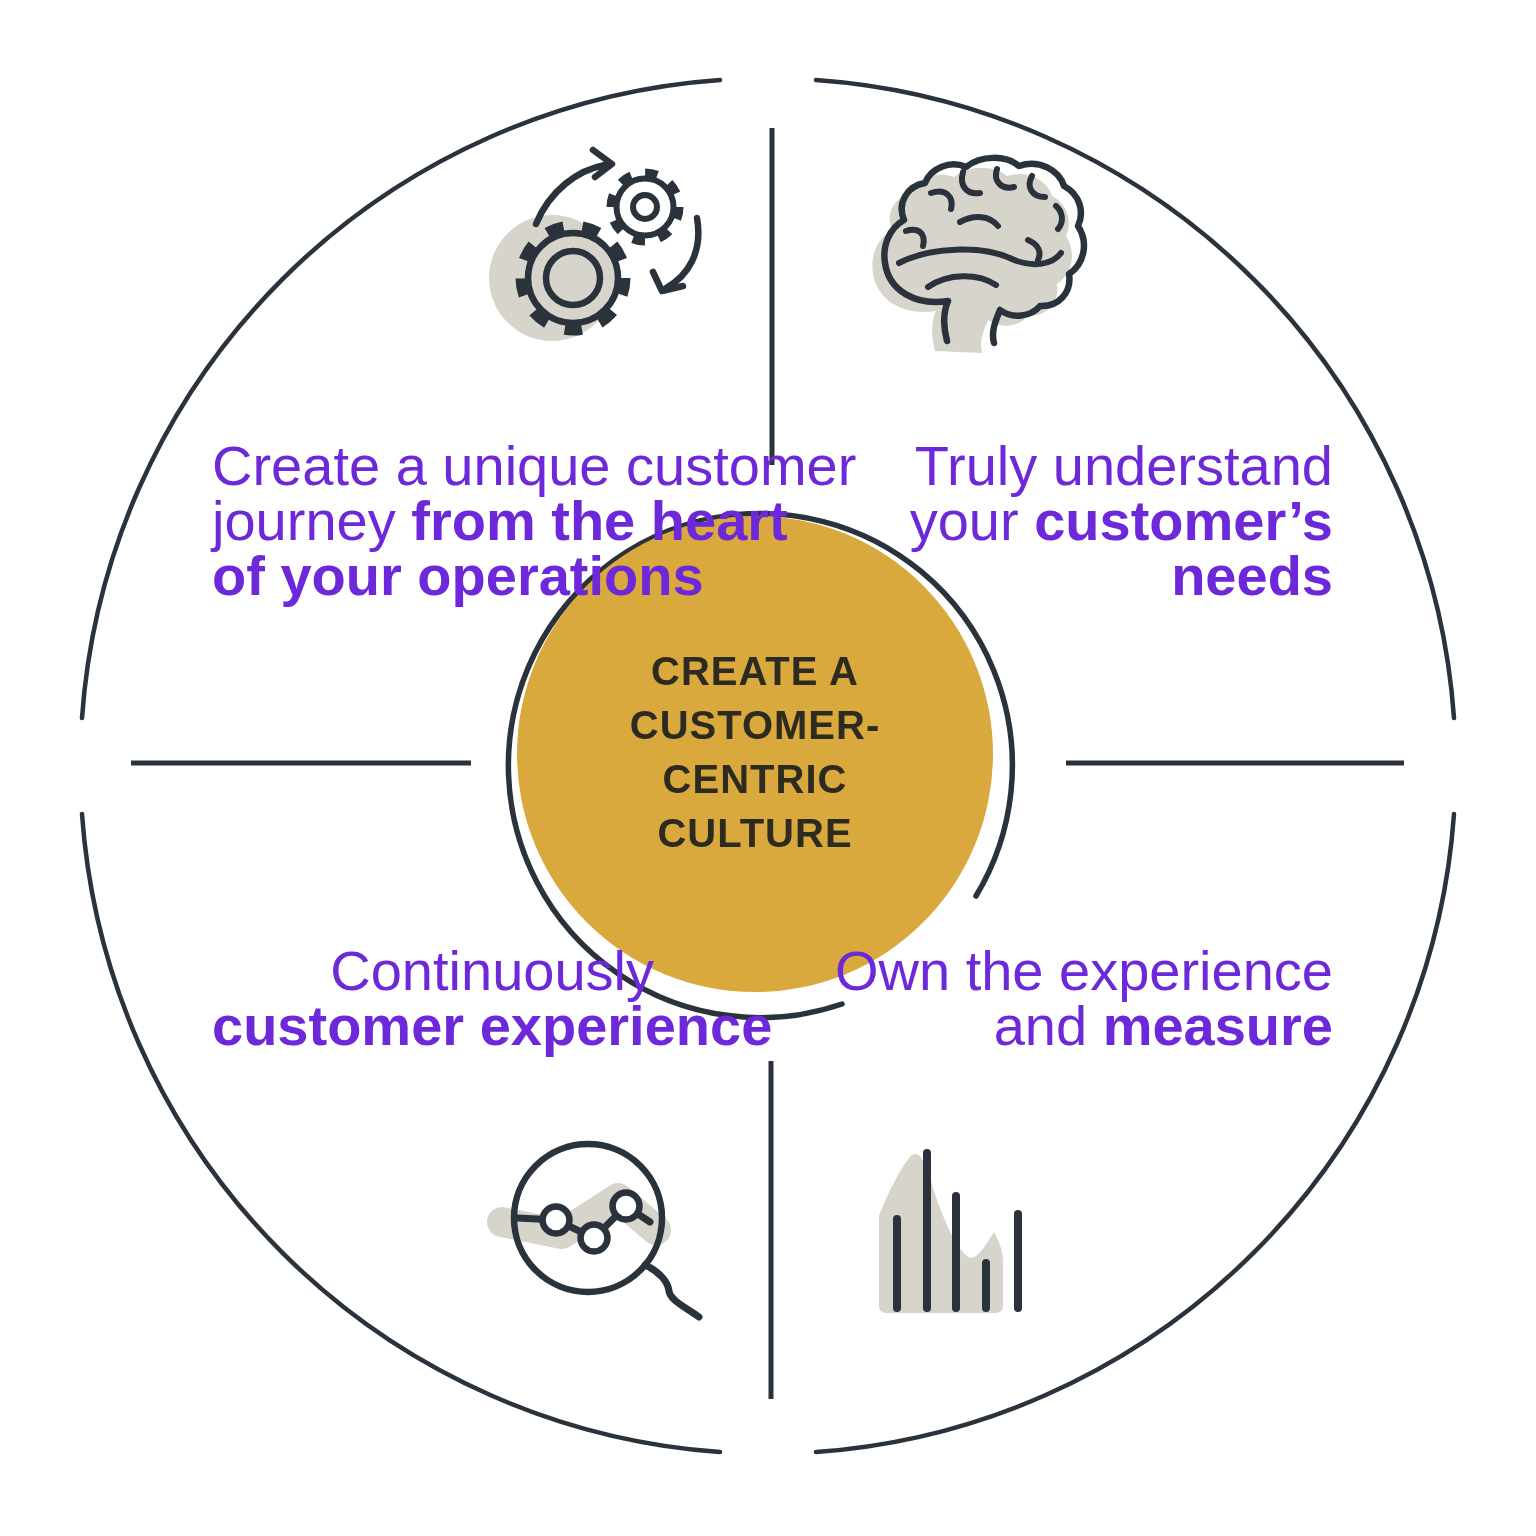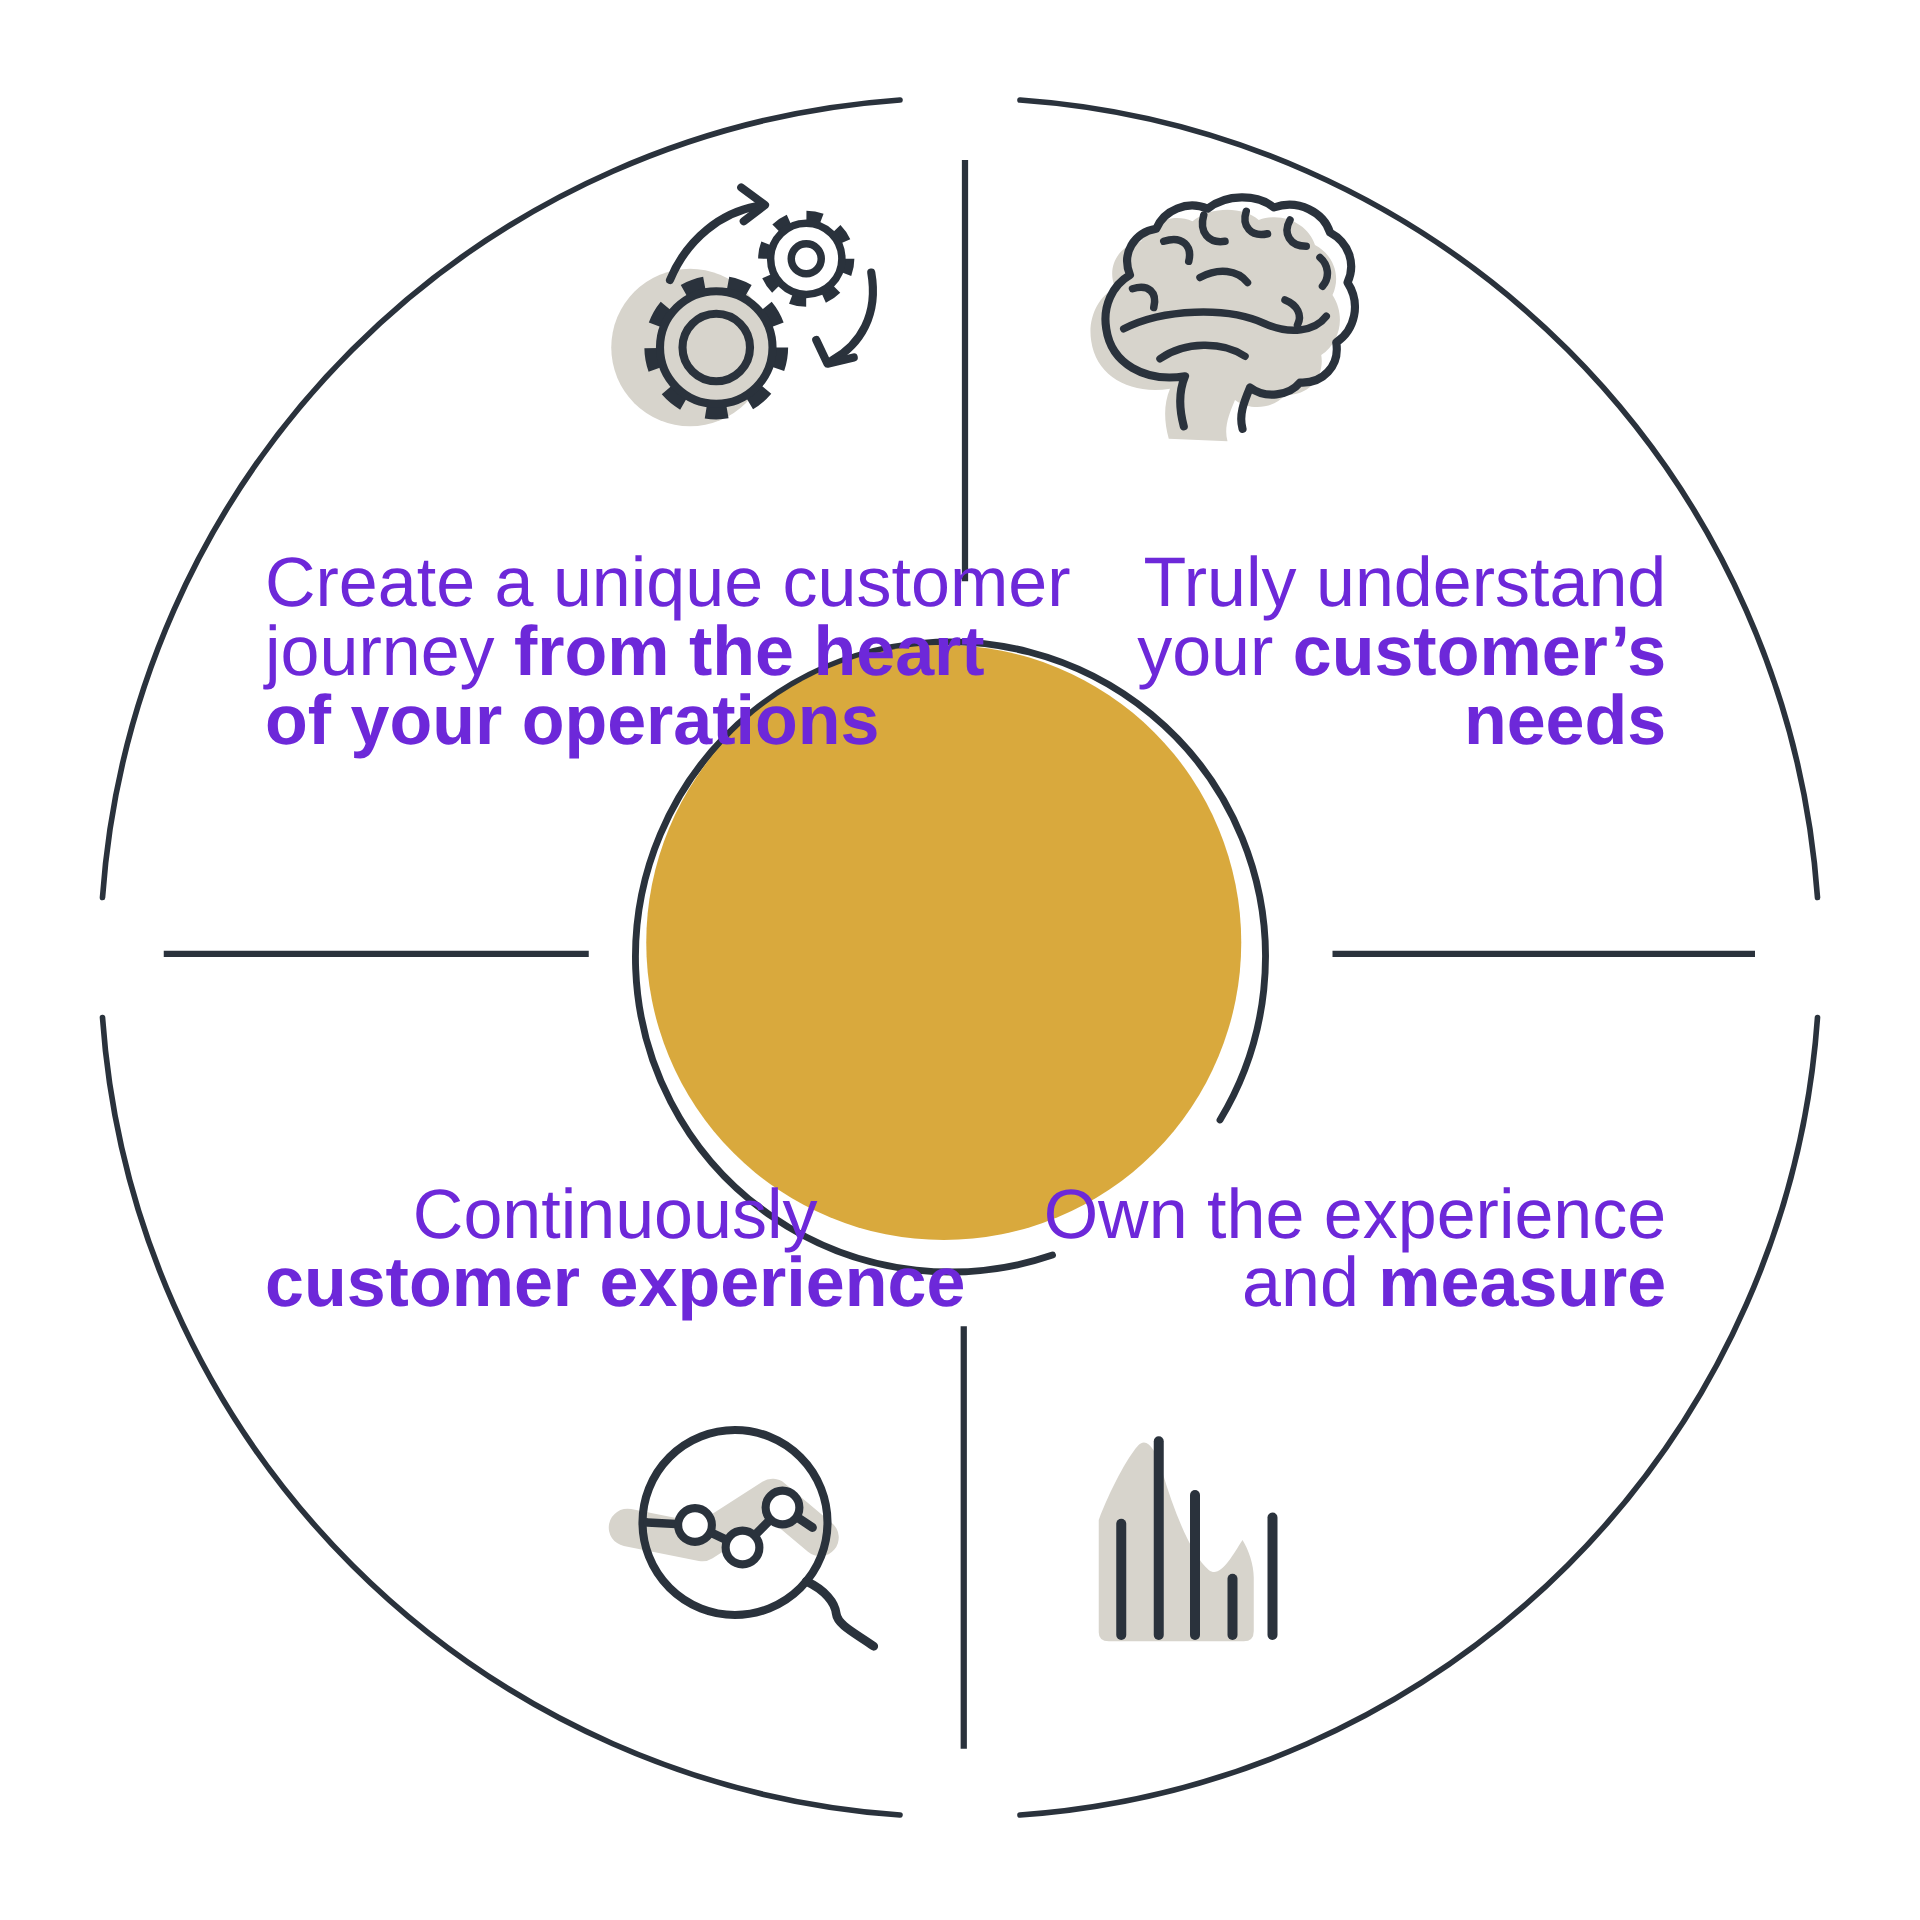--- a/index.html
+++ b/index.html
@@ -107,20 +107,26 @@
       <g stroke="#2A323C" stroke-width="8" stroke-linecap="round">
         <line x1="897" y1="1219" x2="897" y2="1308"></line>
         <line x1="927" y1="1153" x2="927" y2="1308"></line>
         <line x1="956" y1="1196" x2="956" y2="1308"></line>
         <line x1="986" y1="1263" x2="986" y2="1308"></line>
         <line x1="1018" y1="1214" x2="1018" y2="1308"></line>
       </g>
     </g>
   </svg>
 
+  <div class="center-label">
+    <div>CREATE A</div>
+    <div>CUSTOMER-</div>
+    <div>CENTRIC</div>
+    <div>CULTURE</div>
+  </div>
 
   <div class="qtext" style="left:212px;top:438px;">
     <div><span>Create a unique customer</span><span class="b"></span></div>
     <div><span>journey </span><span class="b">from the heart</span></div>
     <div><span></span><span class="b">of your operations</span></div>
   </div>
 
   <div class="qtext align-right" style="right:203px;top:438px;">
     <div><span>Truly understand</span><span class="b"></span></div>
     <div><span>your </span><span class="b">customer’s</span></div>

